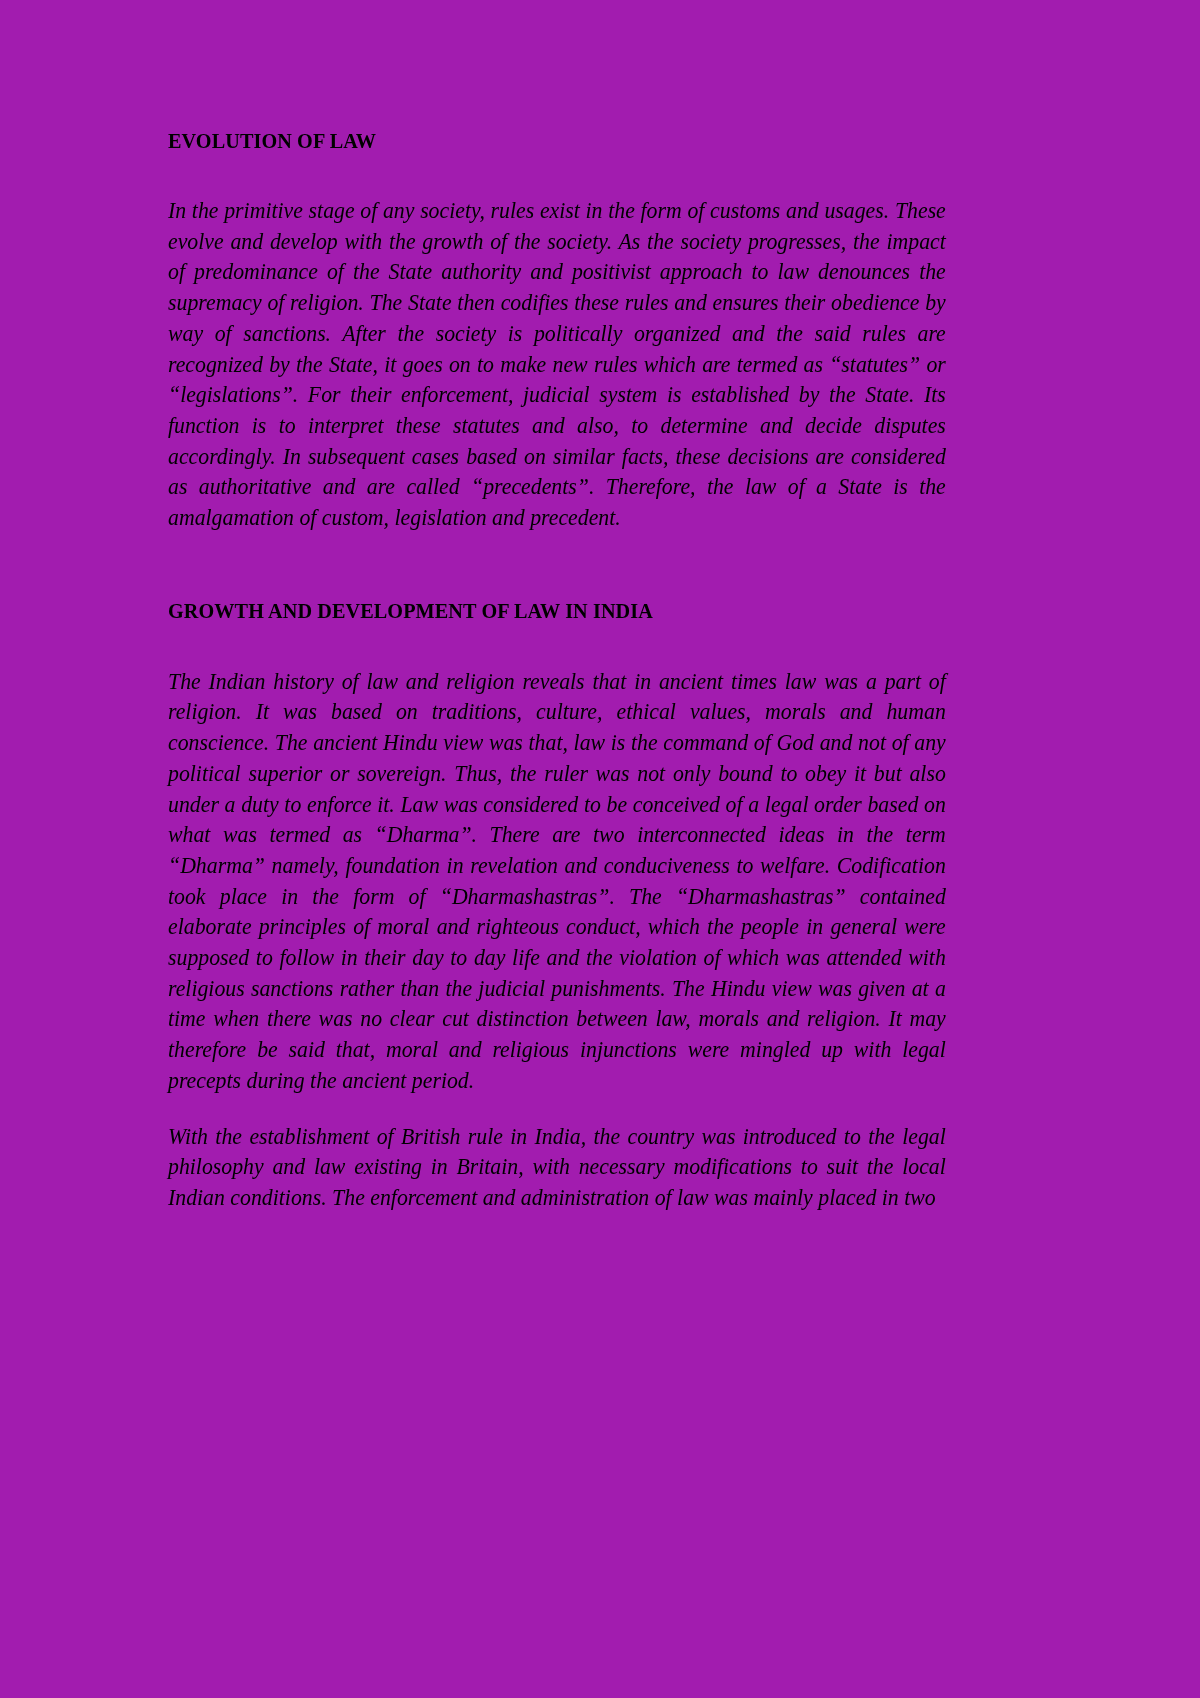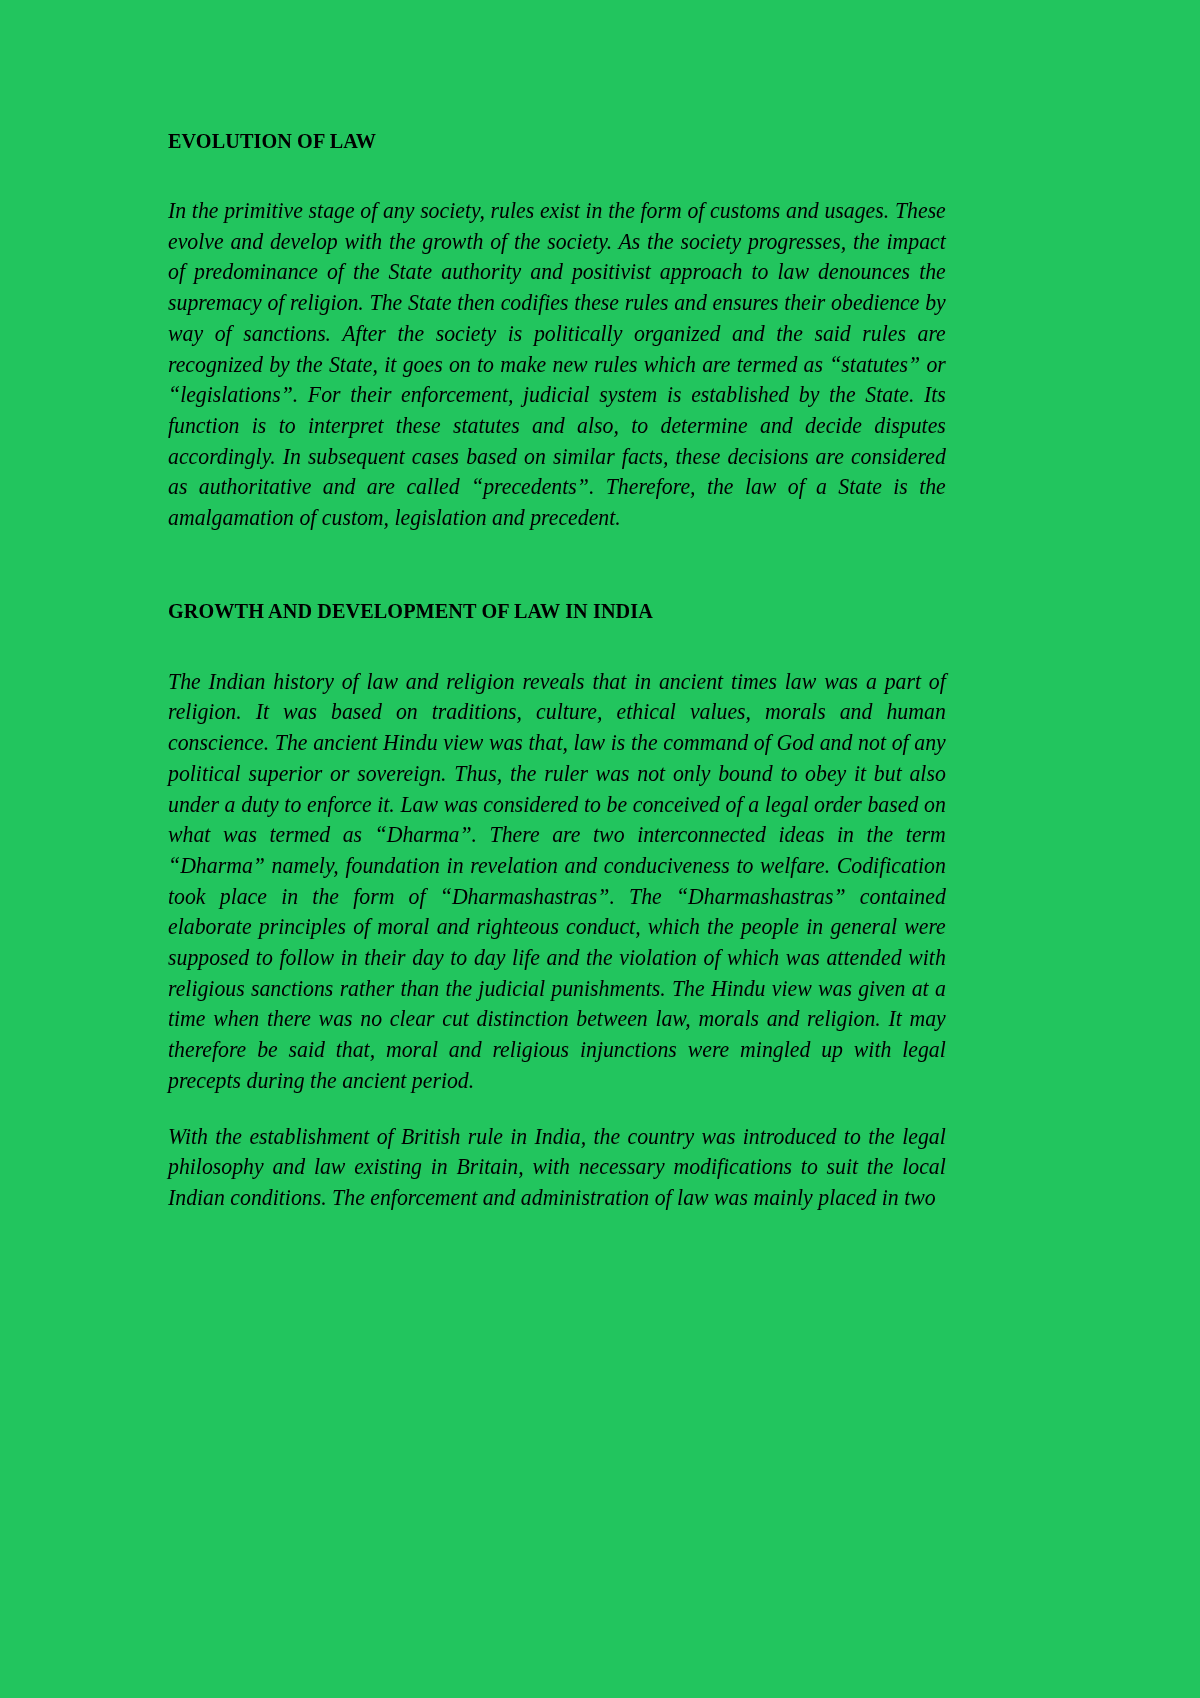--- a/index.html
+++ b/index.html
@@ -16,21 +16,21 @@
     color: #000000;
     -webkit-font-smoothing: antialiased;
   }
 
   .page {
     position: absolute;
     top: 0;
     left: 0;
     width: 1200px;
     height: 1698px;
-    background: #22c55e;
+    background: #a21caf;
   }
 
   .content {
     position: absolute;
     left: 168px;
     top: 126px;
     width: 778px;
   }
 
   .doc-heading {

